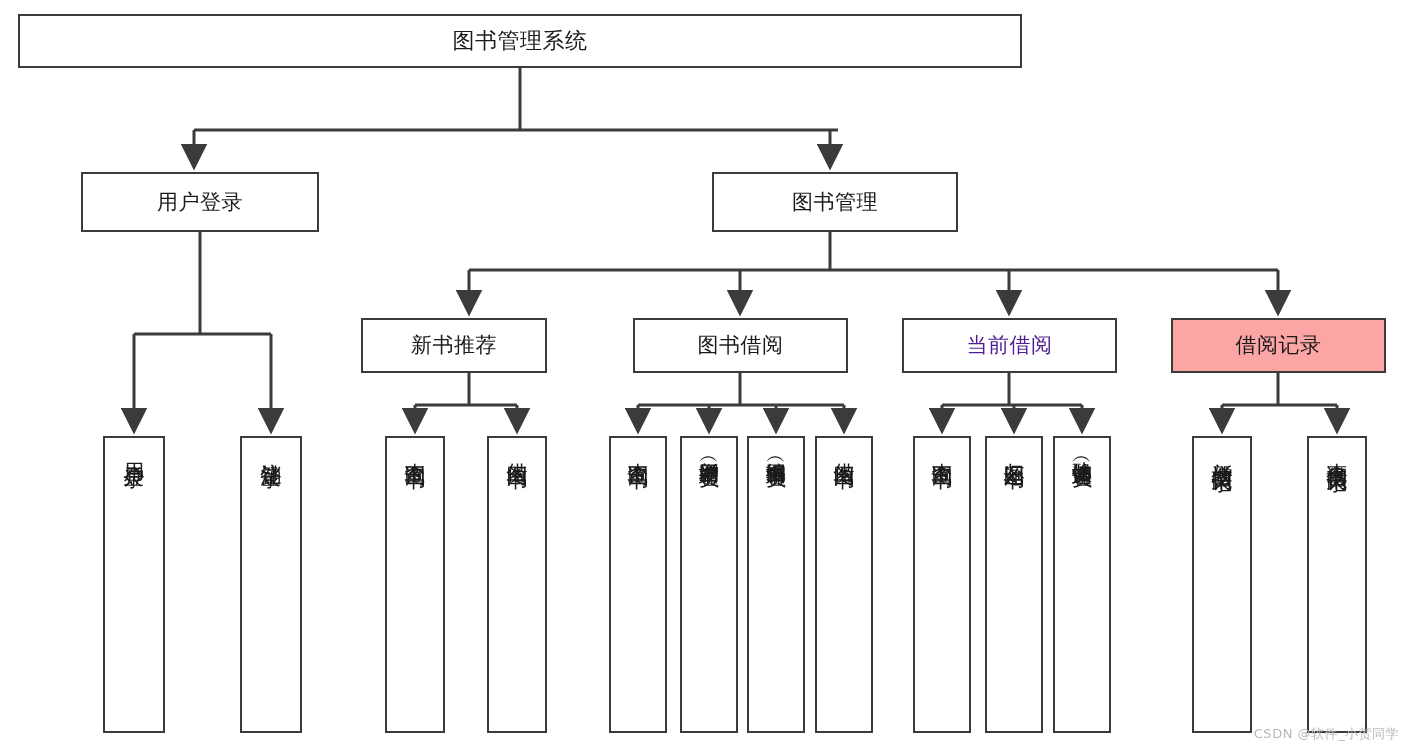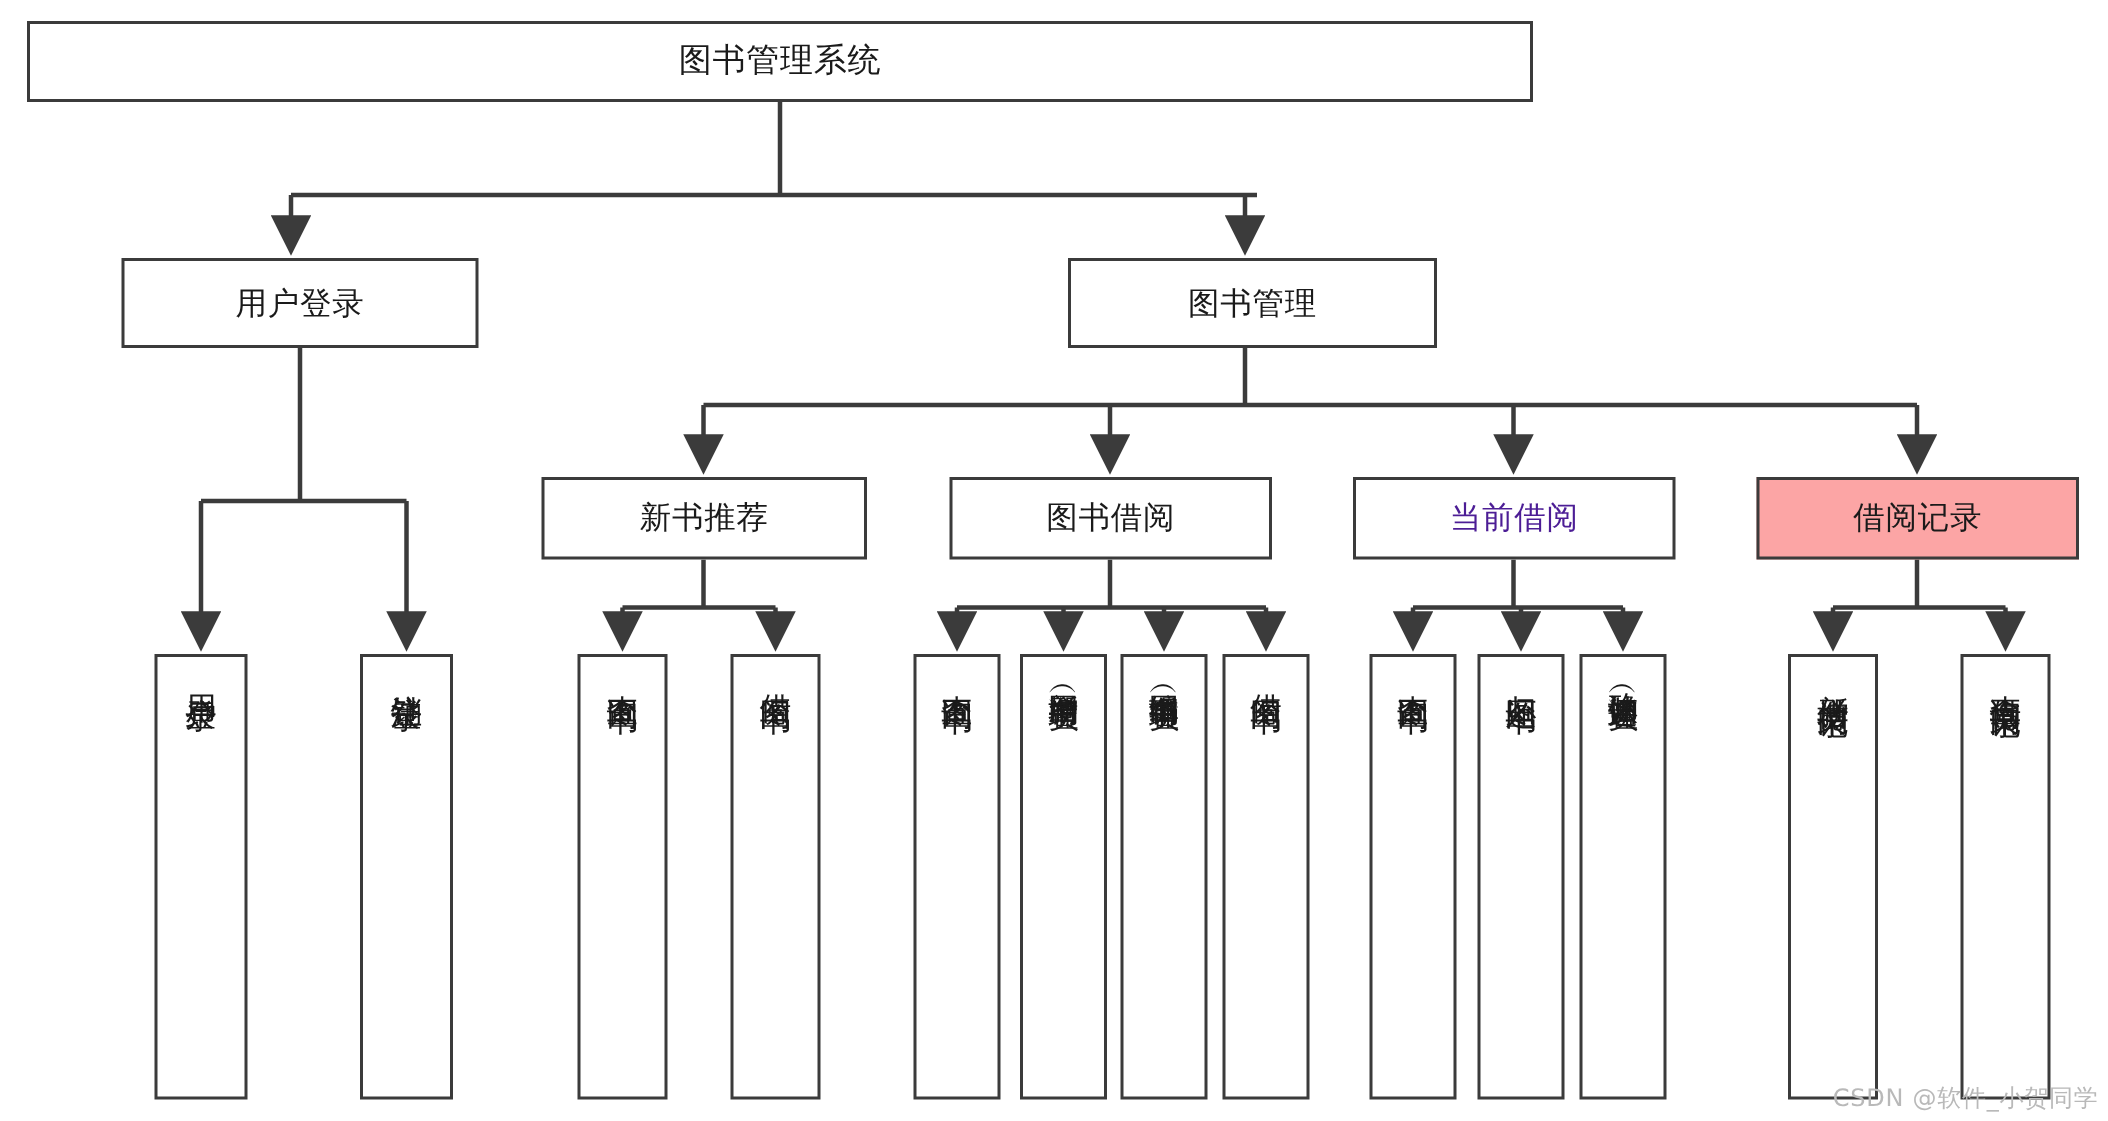--- a/index.html
+++ b/index.html
@@ -61,21 +61,21 @@
     white-space: nowrap;
   }
   .node.vert.tall .node-label {
     font-size: 20px;
     letter-spacing: 1px;
   }
   .watermark {
     position: absolute;
     right: 6px;
     bottom: 4px;
-    font-size: 16px;
+    font-size: 13px;
     color: #b9b9b9;
     letter-spacing: 0.5px;
     white-space: nowrap;
     font-family: "DejaVu Sans", "Liberation Sans", sans-serif;
     text-align: right;
   }
 </style>
 </head>
 <body style="background: rgb(255, 255, 255);">
 
@@ -135,21 +135,21 @@
     <span class="node-label">图书管理系统</span>
   </div>
 
   <div class="node horiz" style="left: 81px; top: 172px; width: 238px; height: 60px; border-color: rgb(59, 59, 59); background: rgb(255, 255, 255); color: rgb(26, 26, 26);">
     <span class="node-label">用户登录</span>
   </div>
   <div class="node horiz" style="left: 712px; top: 172px; width: 246px; height: 60px; border-color: rgb(59, 59, 59); background: rgb(255, 255, 255); color: rgb(26, 26, 26);">
     <span class="node-label">图书管理</span>
   </div>
 
-  <div class="node horiz" style="left: 361px; top: 318px; width: 217px; height: 55px; border-color: rgb(59, 59, 59); background: rgb(255, 255, 255); color: rgb(26, 26, 26);">
+  <div class="node horiz" style="left: 361px; top: 318px; width: 186px; height: 55px; border-color: rgb(59, 59, 59); background: rgb(255, 255, 255); color: rgb(26, 26, 26);">
     <span class="node-label">新书推荐</span>
   </div>
   <div class="node horiz" style="left: 633px; top: 318px; width: 215px; height: 55px; border-color: rgb(59, 59, 59); background: rgb(255, 255, 255); color: rgb(26, 26, 26);">
     <span class="node-label">图书借阅</span>
   </div>
   <div class="node horiz" style="left: 902px; top: 318px; width: 215px; height: 55px; border-color: rgb(59, 59, 59); background: rgb(255, 255, 255); color: #4c1d95;">
     <span class="node-label">当前借阅</span>
   </div>
   <div class="node horiz" style="left: 1171px; top: 318px; width: 215px; height: 55px; border-color: rgb(59, 59, 59); background: #fca5a5; color: rgb(26, 26, 26);">
     <span class="node-label">借阅记录</span>

